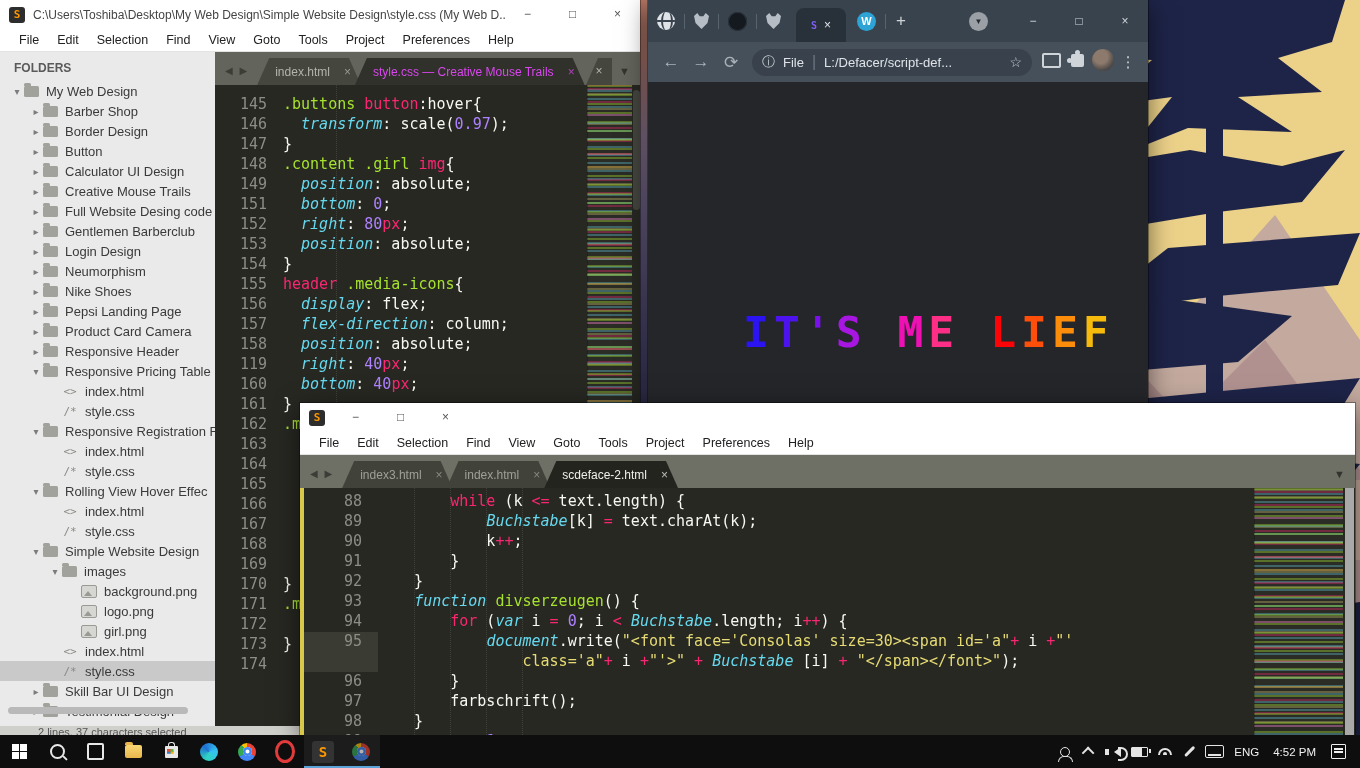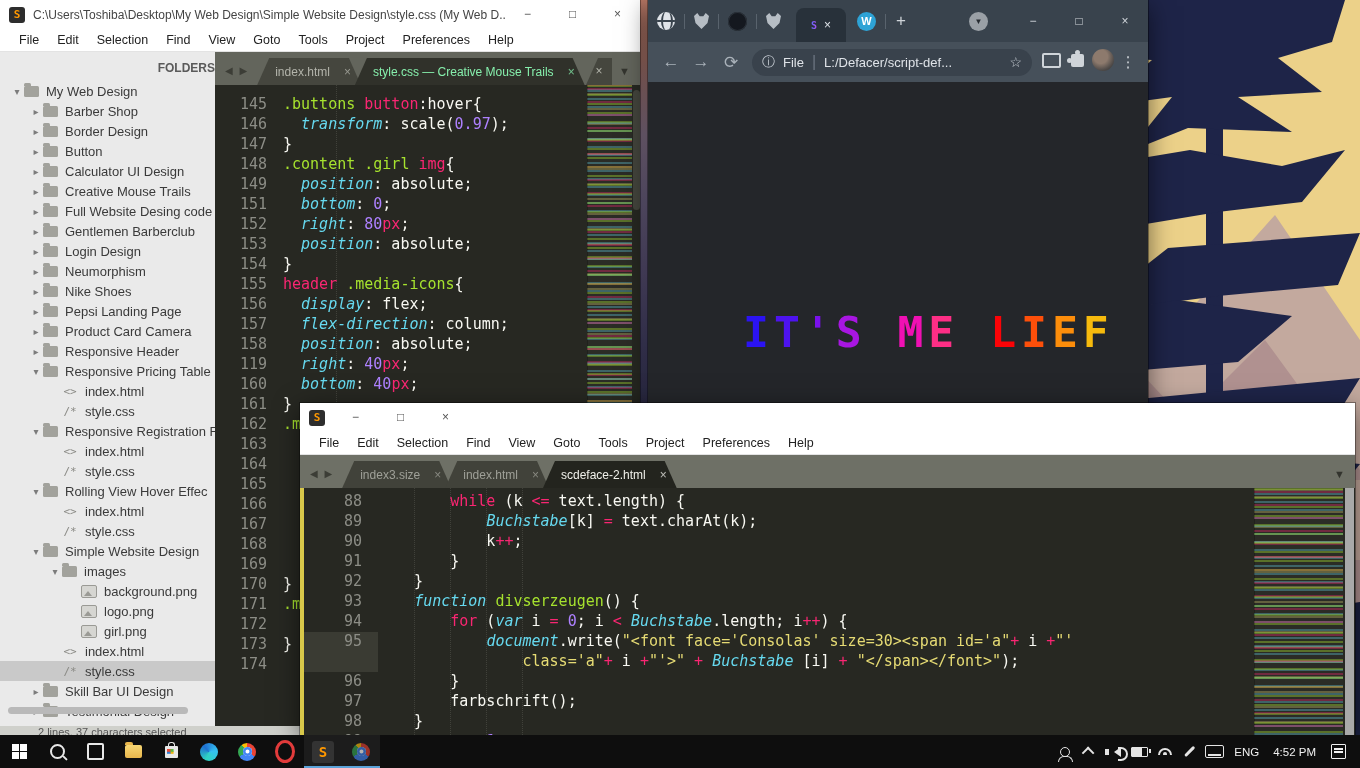--- a/index.html
+++ b/index.html
@@ -43,34 +43,34 @@
       repeating-linear-gradient(180deg,rgba(166,226,46,.38) 0 2px,transparent 2px 9px) 2px 0/10px 100%,
       repeating-linear-gradient(180deg,rgba(249,38,114,.34) 0 2px,transparent 2px 13px) 12px 3px/12px 100%,
       repeating-linear-gradient(180deg,rgba(102,217,239,.32) 0 2px,transparent 2px 8px) 20px 5px/14px 100%,
       repeating-linear-gradient(180deg,rgba(230,219,116,.30) 0 2px,transparent 2px 15px) 6px 8px/26px 100%,
       #2b2c26;}
   .guide{position:absolute;border-left:1px dotted rgba(248,248,242,.12);}
 
   
   #win1{left:0;top:0;width:640px;height:735px;background:#272822;z-index:10;}
   #w1-sidebar{position:absolute;left:0;top:52px;width:215px;bottom:9px;background:#eaeaea;overflow:hidden;}
-  .sb-header{font-size:12px;font-weight:bold;color:#5a5a5a;padding:9px 0 6px 14px;text-align:right;}
+  .sb-header{font-size:12px;font-weight:bold;color:#5a5a5a;padding:9px 0 6px 14px;}
   .sb-row{height:20px;display:flex;align-items:center;font-size:13px;color:#3a3a3a;white-space:nowrap;}
   .sb-row.sel{background:#c9c9c9;}
   .sb-disc{width:14px;flex:none;color:#7c7c7c;font-size:10px;text-align:center;}
   .sb-icon{flex:none;margin-right:7px;}
   .ic-folder{width:15px;height:11px;background:#a2a29c;border-radius:1.5px;position:relative;}
   .ic-folder::before{content:"";position:absolute;top:-3px;left:0;width:7px;height:3px;background:#a2a29c;border-radius:1.5px 1.5px 0 0;}
   .ic-txt{font:11px "DejaVu Sans Mono",monospace;color:#8a8a85;width:16px;text-align:center;}
   .ic-img{width:14px;height:11px;border:1px solid #9a9a95;border-radius:2px;background:#d6d6d2;position:relative;}
   .ic-img::before{content:"";position:absolute;left:2px;bottom:1px;border-left:4px solid transparent;border-right:4px solid transparent;border-bottom:5px solid #9a9a95;}
   .sb-hscroll{position:absolute;left:8px;bottom:12px;width:180px;height:7px;border-radius:4px;background:#b9b9b9;}
   #w1-tabbar{position:absolute;left:215px;top:52px;right:0;background:#63655c;}
   #w1-tabbar .stab{background:#45463e;color:#b3b4ab;}
-  #w1-tabbar .stab.active{background:#30312a;color:#86efac;}
+  #w1-tabbar .stab.active{background:#30312a;color:#d946ef;}
   .tab-stub{position:absolute;right:28px;bottom:0;width:26px;height:27px;background:#45463e;
     clip-path:polygon(12px 0,100% 0,100% 100%,0 100%);color:#b3b4ab;font-size:12px;line-height:27px;text-align:center;}
   #w1-editor{left:215px;top:85px;right:0;bottom:9px;padding-top:10px;}
   #w1-editor .gut{width:52px;}
   #w1-minimap{top:85px;bottom:9px;right:8px;width:44px;}
   #w1-vsb{position:absolute;right:0;top:90px;width:7px;height:120px;border-radius:4px;background:#44453d;}
   #w1-status{position:absolute;left:0;bottom:0;right:0;height:9px;background:#cfd0cb;overflow:hidden;}
   #w1-status span{font-size:11px;color:#555;padding-left:38px;display:block;}
 
   
@@ -602,21 +602,21 @@
         <span class="menu-item">Goto</span>
         <span class="menu-item">Tools</span>
         <span class="menu-item">Project</span>
         <span class="menu-item">Preferences</span>
         <span class="menu-item">Help</span>
       </div>
     <div class="tabbar" id="w2-tabbar">
       <span class="tab-arrows"><span>◀</span> <span>▶</span></span>
       <span id="w2-tabs" style="display:flex;align-items:flex-end;">
           <span class="stab">
-    <span class="tab-label">index3.size</span>
+    <span class="tab-label">index3.html</span>
     <span class="tab-close">×</span>
   </span>
           <span class="stab">
     <span class="tab-label">index.html</span>
     <span class="tab-close">×</span>
   </span>
           <span class="stab active">
     <span class="tab-label">scdeface-2.html</span>
     <span class="tab-close">×</span>
   </span>

